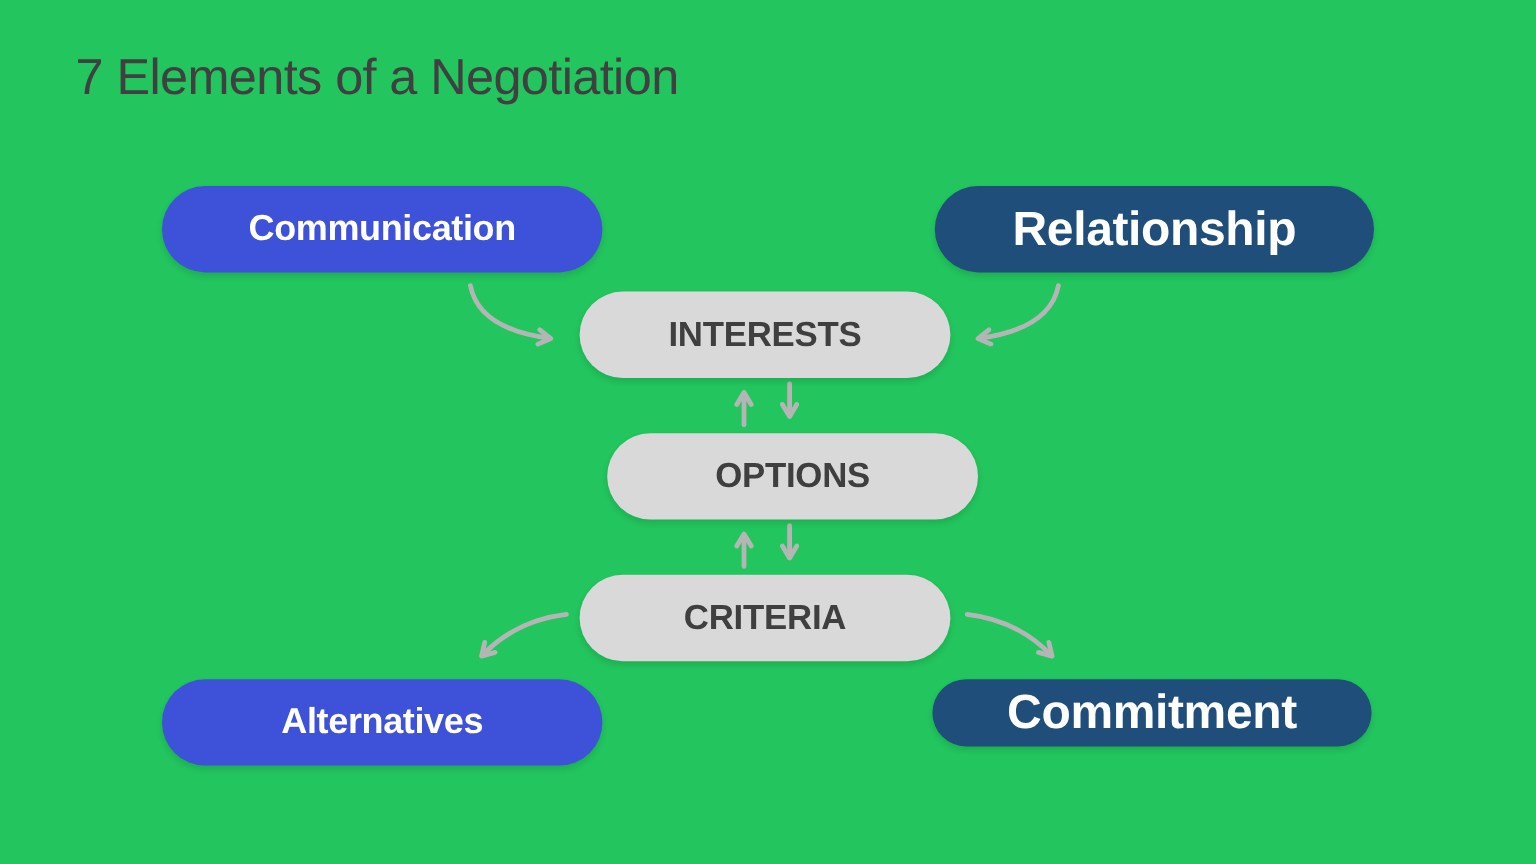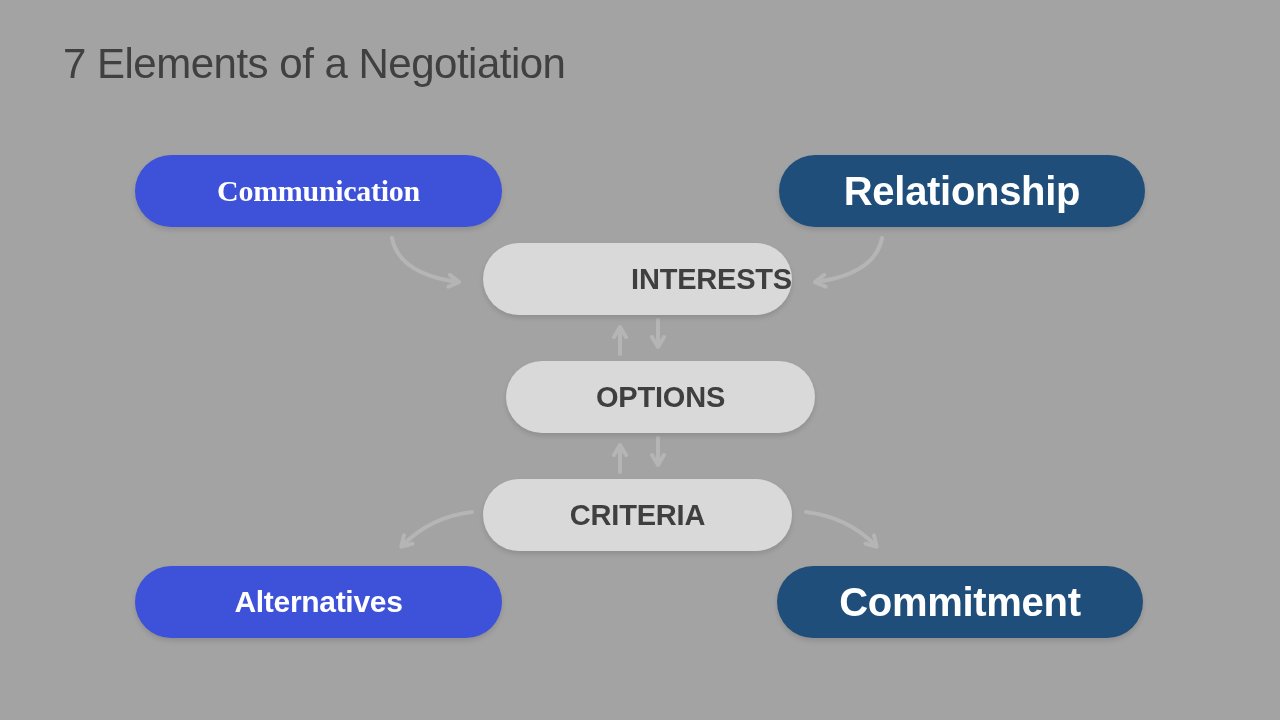--- a/index.html
+++ b/index.html
@@ -5,21 +5,21 @@
   html, body {
     margin: 0;
     padding: 0;
     background: #ffffff;
     font-family: "Liberation Sans", sans-serif;
   }
   .slide {
     position: relative;
     width: 1280px;
     height: 720px;
-    background: #a3a3a3;
+    background: #22c55e;
     overflow: hidden;
   }
   .title {
     position: absolute;
     left: 63px;
     top: 40px;
     margin: 0;
     font-size: 42px;
     font-weight: 400;
     letter-spacing: -0.5px;
@@ -46,27 +46,27 @@
     color: var(--pill-text-light, #ffffff);
     font-size: 40px;
     letter-spacing: -0.3px;
   }
   .pill.gray {
     background: var(--gray, #D9D9D9);
     color: var(--pill-text-dark, #3F3F3F);
     font-size: 29px;
     letter-spacing: -0.2px;
   }
-  .pill-communication { left: 135px; top: 155px; width: 367px; height: 72px; font-family: Liberation Serif, serif; }
+  .pill-communication { left: 135px; top: 155px; width: 367px; height: 72px; }
   .pill-relationship  { left: 779px; top: 155px; width: 366px; height: 72px; }
-  .pill-interests     { left: 483px; top: 243px; width: 309px; height: 72px; justify-content: flex-end; }
+  .pill-interests     { left: 483px; top: 243px; width: 309px; height: 72px; }
   .pill-options       { left: 506px; top: 361px; width: 309px; height: 72px; }
   .pill-criteria      { left: 483px; top: 479px; width: 309px; height: 72px; }
   .pill-alternatives  { left: 135px; top: 566px; width: 367px; height: 72px; }
-  .pill-commitment    { left: 777px; top: 566px; width: 366px; height: 72px; text-align: right; }
+  .pill-commitment    { left: 777px; top: 566px; width: 366px; height: 56px; text-align: right; }
 
   .connector-layer {
     position: absolute;
     left: 0;
     top: 0;
     width: 1280px;
     height: 720px;
     pointer-events: none;
   }
   .arrow {

